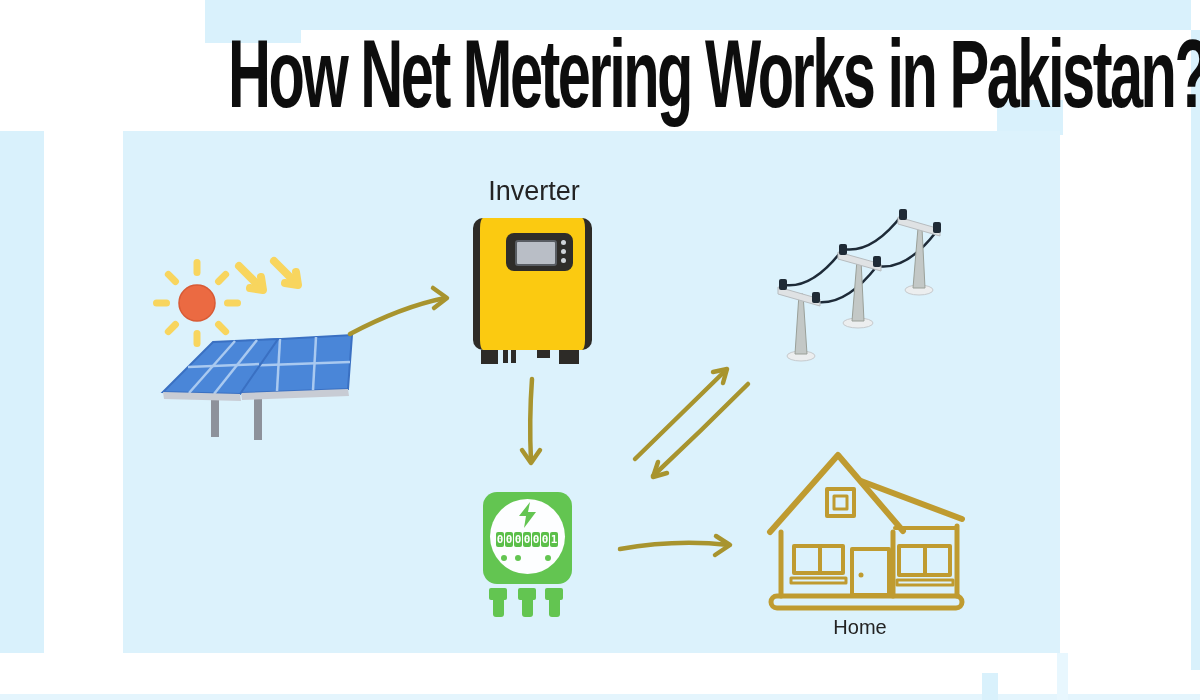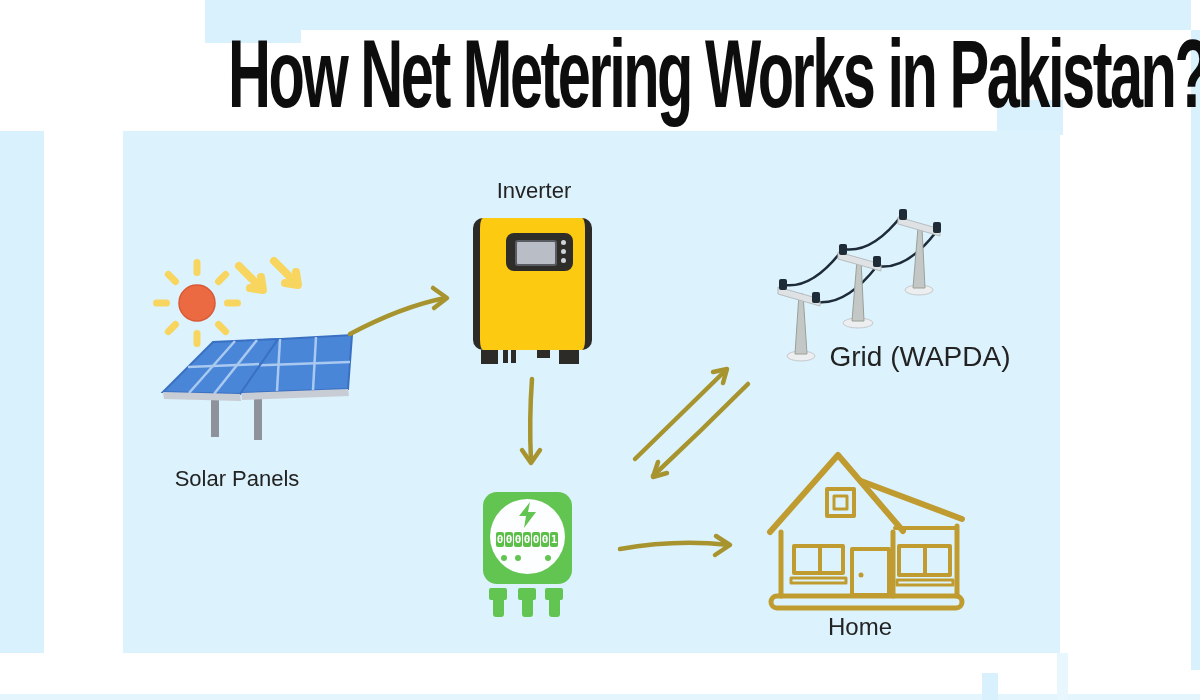--- a/index.html
+++ b/index.html
@@ -26,27 +26,27 @@
     color:#0d0d0d;transform:scaleX(0.62);transform-origin:50% 50%;
     white-space:nowrap;
   }
 
   
   .art{position:absolute;left:0;top:0;}
 
   
   .label{
     position:absolute;transform:translate(-50%,-50%);
-    color:#232323;font-size:22px;white-space:nowrap;font-weight:400;
+    color:#232323;font-size:27px;white-space:nowrap;font-weight:400;
   }
   .lbl-solar{left:237px;top:479px;}
   .lbl-inverter{left:534px;top:191px;}
   .lbl-meter{left:406px;top:545px;}
   .lbl-grid{left:920px;top:357px;font-size:28px;}
-  .lbl-home{left:860px;top:627px;font-size:24px;}
+  .lbl-home{left:860px;top:627px;font-size:20px;}
 
   
   .inverter{position:absolute;left:473px;top:218px;width:119px;height:148px;}
   .inv-body{
     position:absolute;left:0;top:0;width:105px;height:132px;
     background:#fbca11;border-left:7px solid #2d2b27;border-right:7px solid #2d2b27;
     border-radius:10px;
   }
   .inv-panel{position:absolute;left:26px;top:15px;width:67px;height:38px;background:#2f2d2a;border-radius:8px;}
   .inv-screen{position:absolute;left:9px;top:7px;width:38px;height:22px;background:#b9bec6;border:2px solid #595d63;border-radius:3px;}
@@ -257,18 +257,16 @@
     <div class="prong pr2">
       <div class="prong-top"></div>
         <div class="prong-bottom"></div>
     </div>
     <div class="prong pr3">
       <div class="prong-top"></div>
         <div class="prong-bottom"></div>
     </div>
   </div>
 
-  <div class="label lbl-solar">Solar Panels</div>
   <div class="label lbl-inverter">Inverter</div>
-  <div class="label lbl-grid">Grid (WAPDA)</div>
   <div class="label lbl-home">Home</div>
 
 </div>
 
 </body></html>

